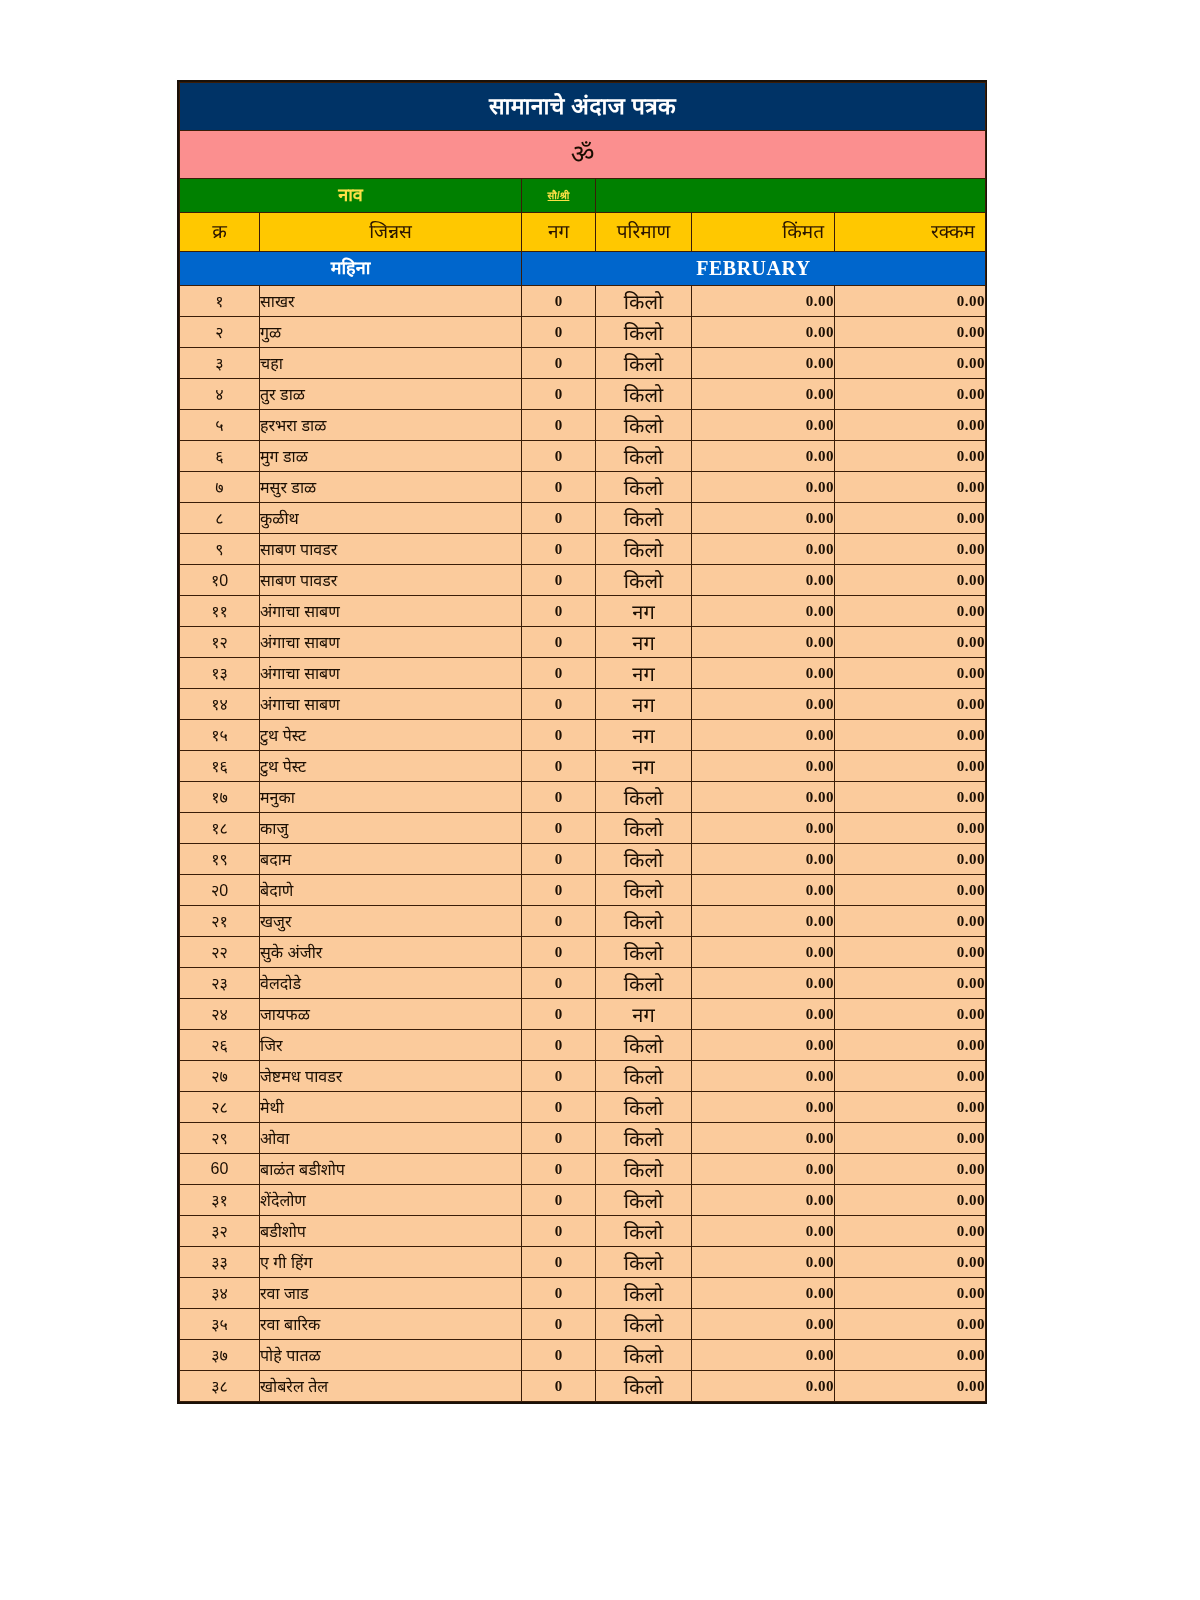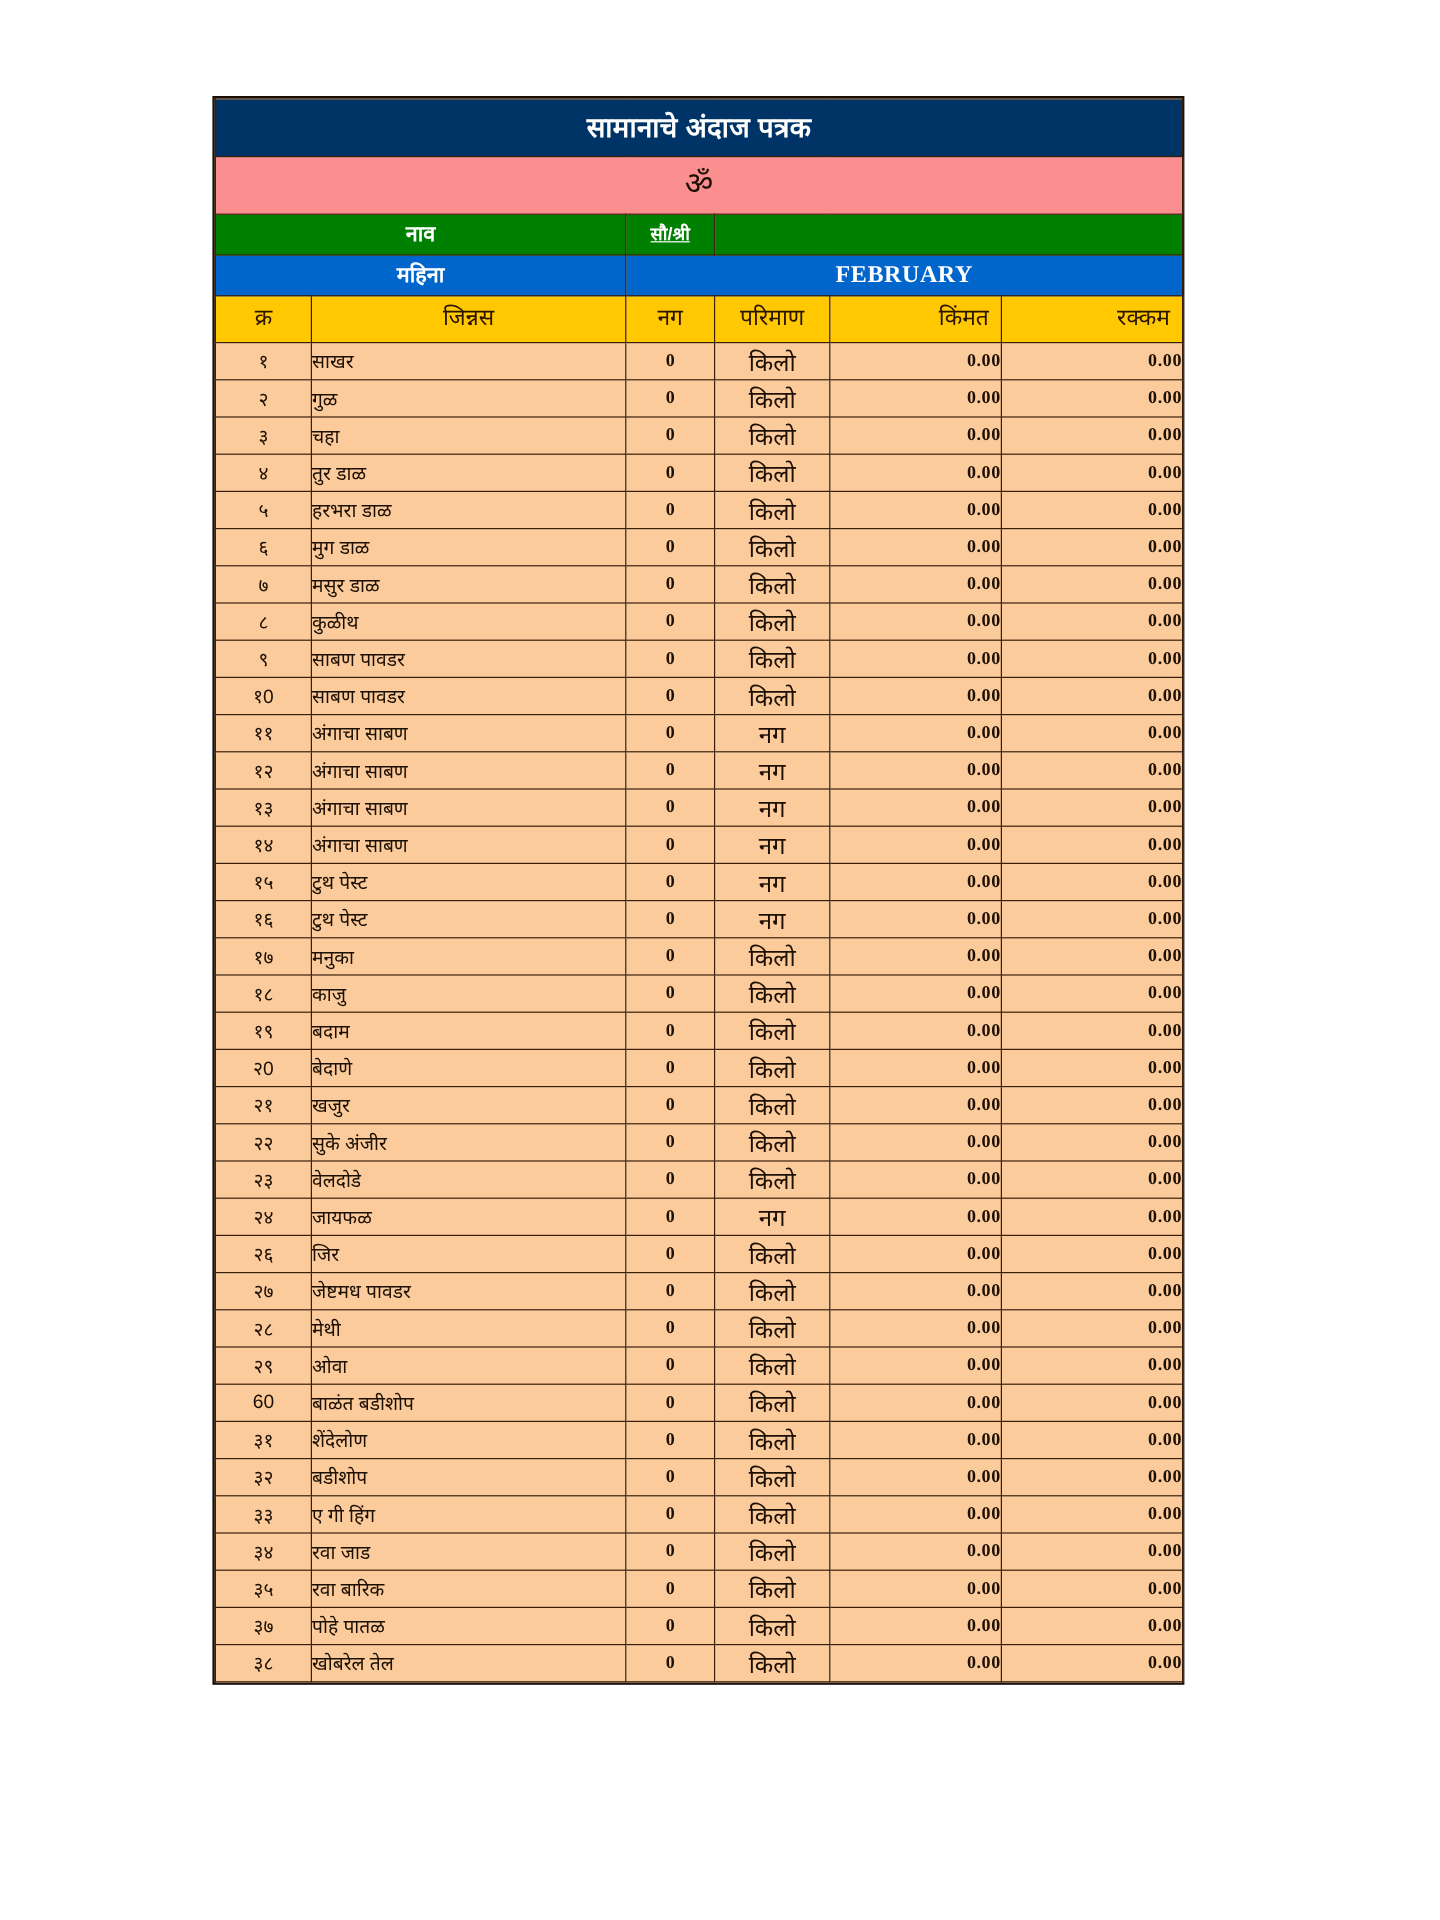--- a/index.html
+++ b/index.html
@@ -52,28 +52,28 @@
     background: #fb8f8f;
     color: #1a0d00;
     text-align: center;
     height: 47px;
     font-size: 26px;
     line-height: 47px;
     font-family: "DejaVu Sans", sans-serif;
   }
   .green-cell {
     background: #008000;
-    color: #ffffff;
+    color: #fde047;
     text-align: center;
     height: 33px;
     font-size: 18px;
     font-weight: 600;
     line-height: 33px;
   }
-  .green-cell.small { font-size: 15px; text-decoration: underline; }
+  .green-cell.small { font-size: 10px; text-decoration: underline; }
   .blue-cell {
     background: #0066cc;
     color: #ffffff;
     text-align: center;
     height: 33px;
     font-size: 18px;
     font-weight: 600;
     line-height: 33px;
   }
   .blue-cell.month-value {
@@ -130,31 +130,31 @@
       </tr>
       <tr>
         <td class="om-cell" colspan="6">ॐ</td>
       </tr>
       <tr>
         <td class="green-cell" colspan="2">नाव</td>
         <td class="green-cell small">सौ/श्री</td>
         <td class="green-cell" colspan="3"></td>
       </tr>
       <tr>
-        <td class="blue-cell" colspan="2">महिना</td>
-        <td class="blue-cell month-value" colspan="4">FEBRUARY</td>
-      </tr>
-      <tr>
         <td class="hdr">क्र</td>
         <td class="hdr">जिन्नस</td>
         <td class="hdr">नग</td>
         <td class="hdr">परिमाण</td>
         <td class="hdr r">किंमत</td>
         <td class="hdr r">रक्कम</td>
       </tr>
+      <tr>
+        <td class="blue-cell" colspan="2">महिना</td>
+        <td class="blue-cell month-value" colspan="4">FEBRUARY</td>
+      </tr>
     </tbody>
     <tbody id="rows-body">
         <tr class="bodyrow">
           <td class="c-sr">१</td>
           <td class="c-item">साखर</td>
           <td class="c-qty">0</td>
           <td class="c-unit">किलो</td>
           <td class="c-rate">0.00</td>
           <td class="c-amt">0.00</td>
         </tr>

